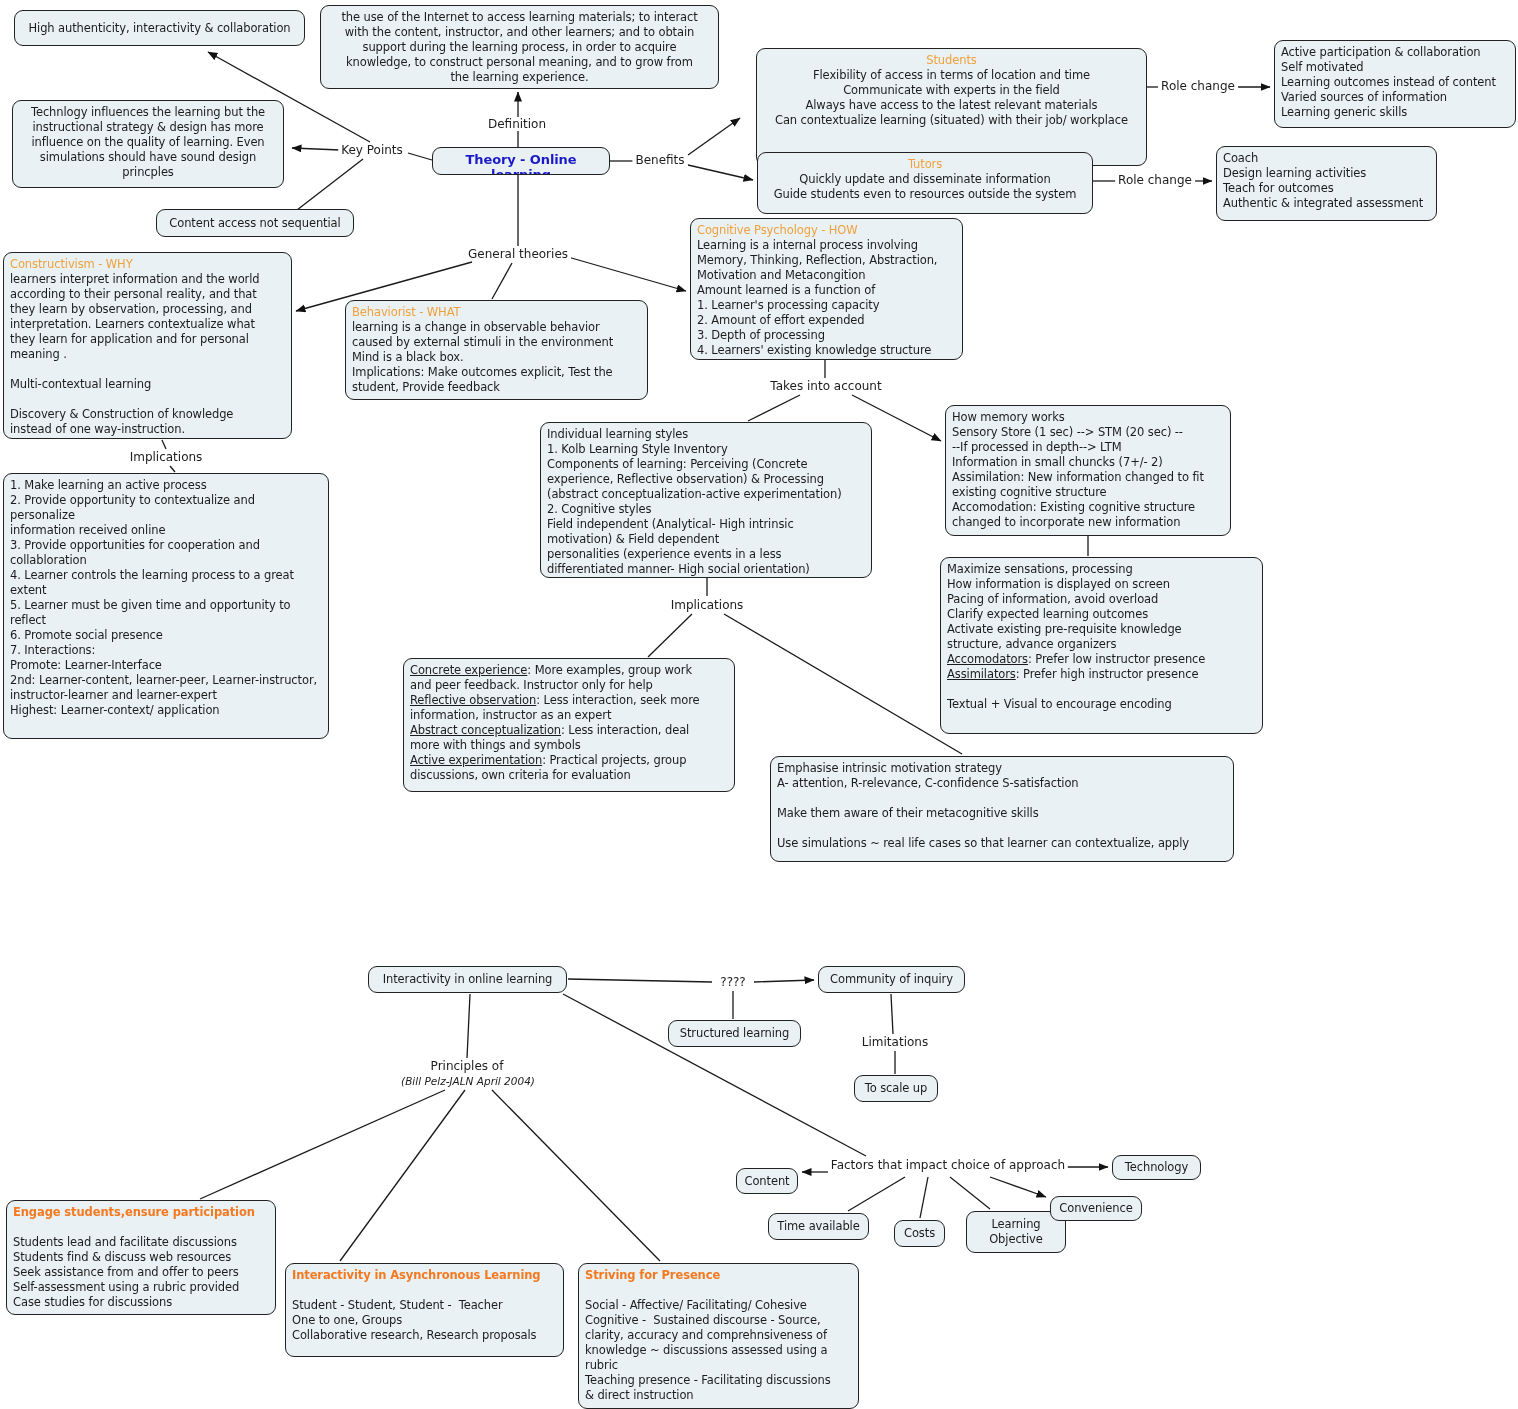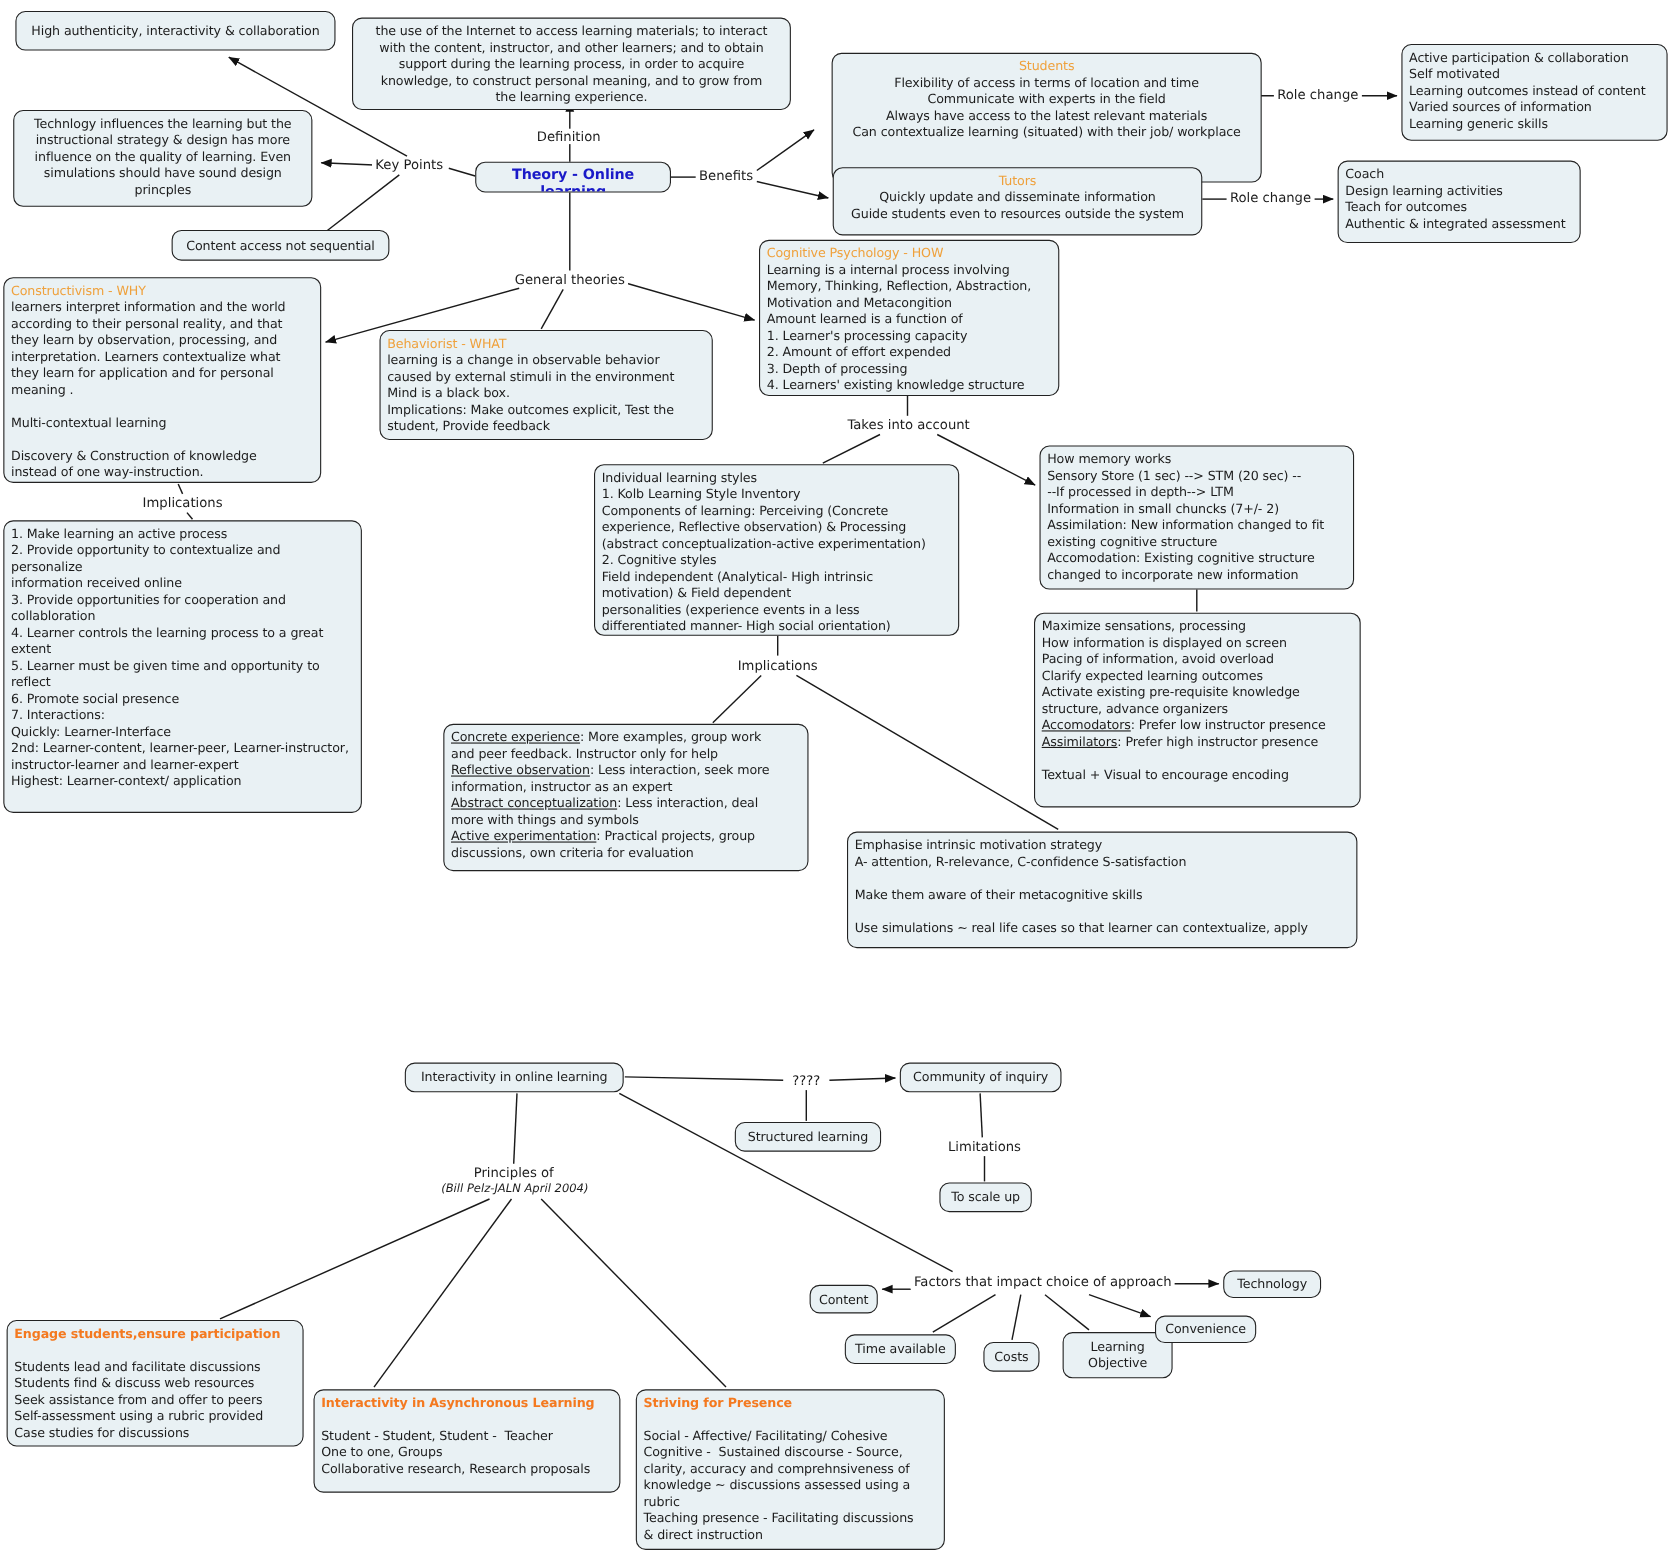--- a/index.html
+++ b/index.html
@@ -71,21 +71,21 @@
         <line x1="990" y1="1177" x2="1046" y2="1197" stroke="#1a1a1a" stroke-width="1.3" marker-end="url(#arr)"></line>
         <line x1="905" y1="1177" x2="848" y2="1211" stroke="#1a1a1a" stroke-width="1.3"></line>
         <line x1="928" y1="1177" x2="920" y2="1218" stroke="#1a1a1a" stroke-width="1.3"></line>
         <line x1="950" y1="1177" x2="990" y2="1209" stroke="#1a1a1a" stroke-width="1.3"></line>
       </g>
   </svg>
   <div id="node-layer">
       <div class="box center vcenter" style="left: 14px; top: 10px; width: 291px; height: 36px;">
         <div class="ln">High authenticity, interactivity &amp; collaboration</div>
       </div>
-      <div class="box center" style="left: 320px; top: 16px; width: 399px; height: 84px;">
+      <div class="box center" style="left: 320px; top: 5px; width: 399px; height: 84px;">
         <div class="ln">the use of the Internet to access learning materials; to interact</div>
         <div class="ln">with the content, instructor, and other learners; and to obtain</div>
         <div class="ln">support during the learning process, in order to acquire</div>
         <div class="ln">knowledge, to construct personal meaning, and to grow from</div>
         <div class="ln">the learning experience.</div>
       </div>
       <div class="box center" style="left: 12px; top: 100px; width: 272px; height: 88px;">
         <div class="ln">Technlogy influences the learning but the</div>
         <div class="ln">instructional strategy &amp; design has more</div>
         <div class="ln">influence on the quality of learning. Even</div>
@@ -159,21 +159,21 @@
       <div class="box" style="left: 3px; top: 473px; width: 326px; height: 266px;">
         <div class="ln">1. Make learning an active process</div>
         <div class="ln">2. Provide opportunity to contextualize and personalize</div>
         <div class="ln">information received online</div>
         <div class="ln">3. Provide opportunities for cooperation and</div>
         <div class="ln">collabloration</div>
         <div class="ln">4. Learner controls the learning process to a great extent</div>
         <div class="ln">5. Learner must be given time and opportunity to reflect</div>
         <div class="ln">6. Promote social presence</div>
         <div class="ln">7. Interactions:</div>
-        <div class="ln">Quickly: Learner-Interface</div>
+        <div class="ln">Promote: Learner-Interface</div>
         <div class="ln">2nd: Learner-content, learner-peer, Learner-instructor,</div>
         <div class="ln">instructor-learner and learner-expert</div>
         <div class="ln">Highest: Learner-context/ application</div>
       </div>
       <div class="box" style="left: 540px; top: 422px; width: 332px; height: 156px;">
         <div class="ln">Individual learning styles</div>
         <div class="ln">1. Kolb Learning Style Inventory</div>
         <div class="ln">Components of learning: Perceiving (Concrete</div>
         <div class="ln">experience, Reflective observation) &amp; Processing</div>
         <div class="ln">(abstract conceptualization-active experimentation)</div>
@@ -186,21 +186,21 @@
       <div class="box" style="left: 945px; top: 405px; width: 286px; height: 131px;">
         <div class="ln">How memory works</div>
         <div class="ln">Sensory Store (1 sec) --&gt; STM (20 sec) --</div>
         <div class="ln">--If processed in depth--&gt; LTM</div>
         <div class="ln">Information in small chuncks (7+/- 2)</div>
         <div class="ln">Assimilation: New information changed to fit</div>
         <div class="ln">existing cognitive structure</div>
         <div class="ln">Accomodation: Existing cognitive structure</div>
         <div class="ln">changed to incorporate new information</div>
       </div>
-      <div class="box" style="left: 940px; top: 557px; width: 297px; height: 177px;">
+      <div class="box" style="left: 940px; top: 557px; width: 323px; height: 177px;">
         <div class="ln">Maximize sensations, processing</div>
         <div class="ln">How information is displayed on screen</div>
         <div class="ln">Pacing of information, avoid overload</div>
         <div class="ln">Clarify expected learning outcomes</div>
         <div class="ln">Activate existing pre-requisite knowledge</div>
         <div class="ln">structure, advance organizers</div>
         <div class="ln"><span class="u">Accomodators</span><span>: Prefer low instructor presence</span></div>
         <div class="ln"><span class="u">Assimilators</span><span>: Prefer high instructor presence</span></div>
         <div class="ln">&nbsp;</div>
         <div class="ln">Textual + Visual to encourage encoding</div>

